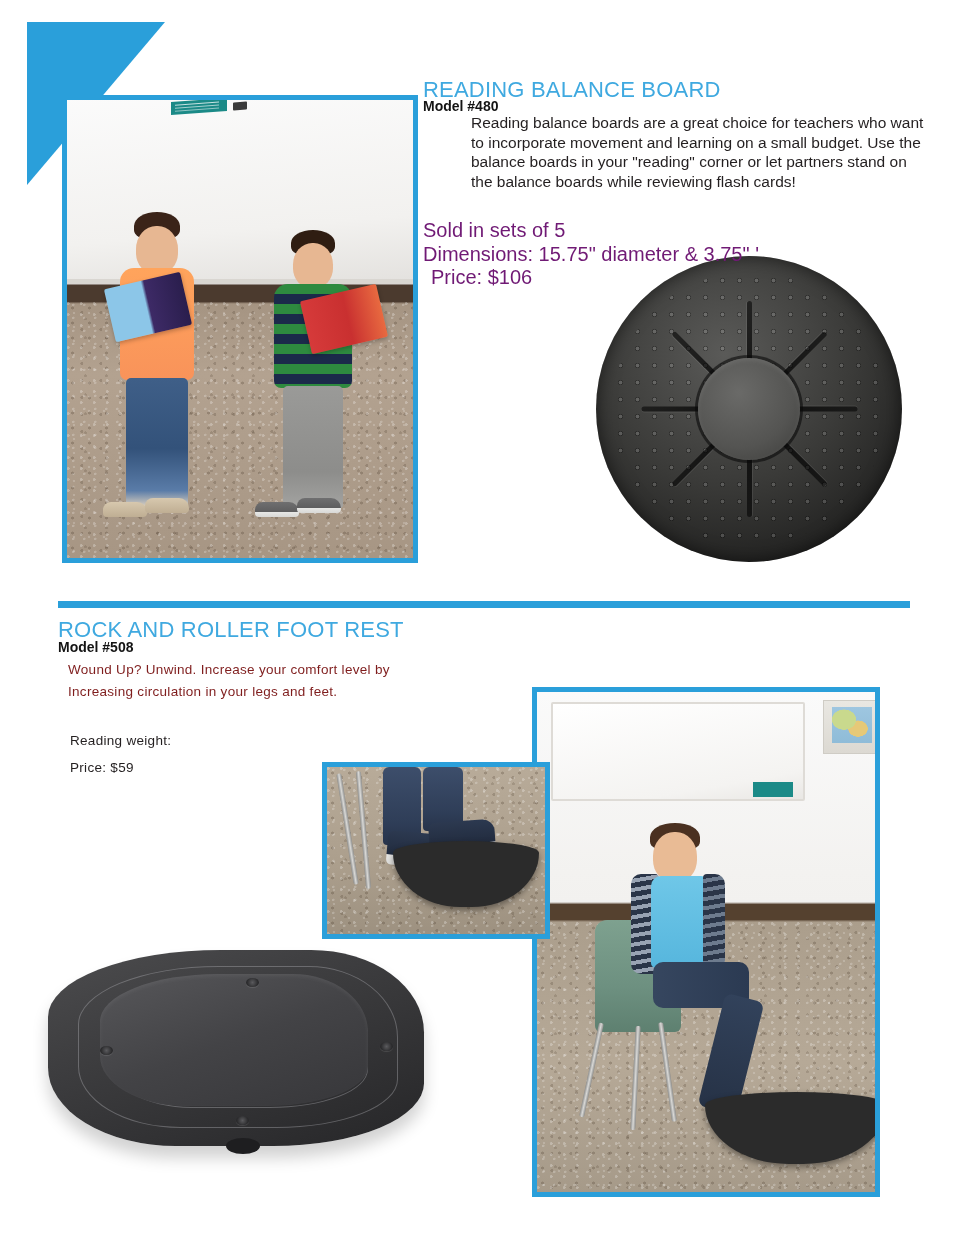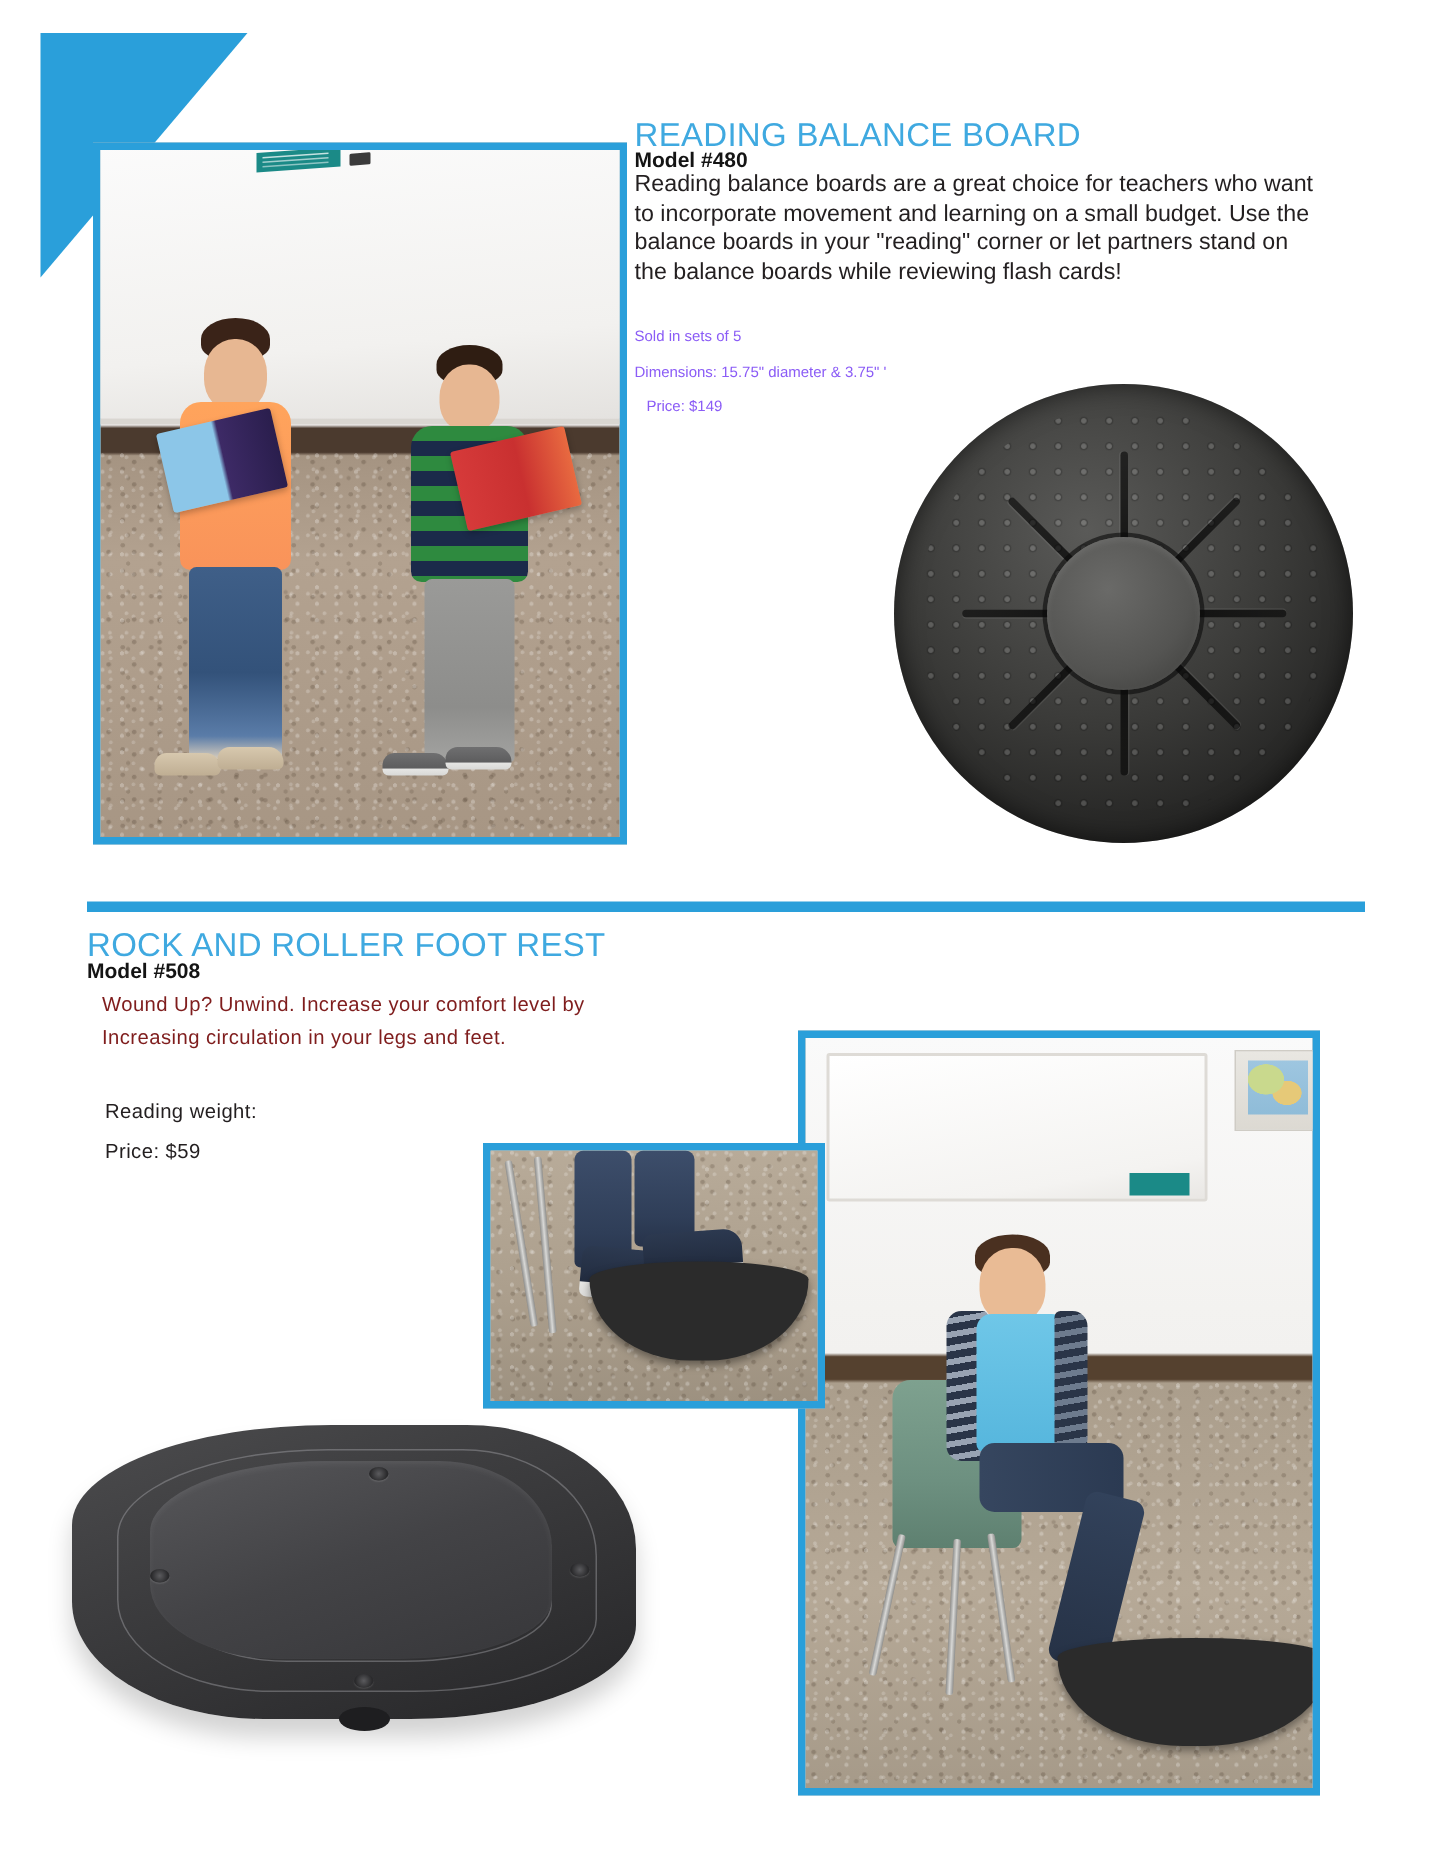--- a/index.html
+++ b/index.html
@@ -205,25 +205,26 @@
     color: #141414;
     font-size: 14px;
     font-weight: bold;
     white-space: nowrap;
   }
   .body-copy {
     position: absolute;
     color: #231f20;
     font-size: 15.5px;
     line-height: 19.5px;
+    margin-left: 48px;
   }
   .fact-line {
     position: absolute;
-    color: #8b5cf6;
-    font-size: 10px;
+    color: #701a75;
+    font-size: 20px;
     white-space: nowrap;
   }
 
   
   .body-copy-2 {
     position: absolute;
     color: #7f1d1d;
     font-size: 13.5px;
     line-height: 22px;
     letter-spacing: .3px;
@@ -470,21 +471,21 @@
   <div class="section-heading" style="left:423px; top:77px;">READING BALANCE BOARD</div>
 
   <div class="model-line" style="left:423px; top:98px;">Model #480</div>
 
   <div class="body-copy" style="left:423px; top:113px; width:455px;">Reading balance boards are a great choice for teachers who want to incorporate movement and learning on a small budget. Use the balance boards in your "reading" corner or let partners stand on the balance boards while reviewing flash cards!</div>
 
   <div class="fact-line" style="left:423px; top:219px;">Sold in sets of 5</div>
 
   <div class="fact-line" style="left:423px; top:243px;">Dimensions: 15.75" diameter &amp; 3.75" '</div>
 
-  <div class="fact-line" style="left:431px; top:266px;">Price: $149</div>
+  <div class="fact-line" style="left:431px; top:266px;">Price: $106</div>
 
   <div id="divider"></div>
 
   <div class="section-heading" style="left:58px; top:617px;">ROCK AND ROLLER FOOT REST</div>
 
   <div class="model-line" style="left:58px; top:639px;">Model #508</div>
 
   <div class="body-copy-2" style="left:68px; top:659px; width:355px;">Wound Up?  Unwind.  Increase your comfort level by Increasing circulation in your legs and feet.</div>
 
   <div class="fact-line-2" style="left:70px; top:733px;">Reading weight:</div>

